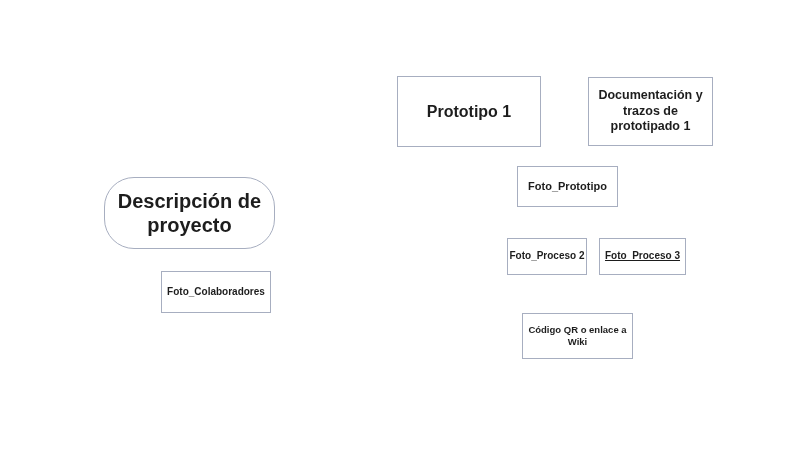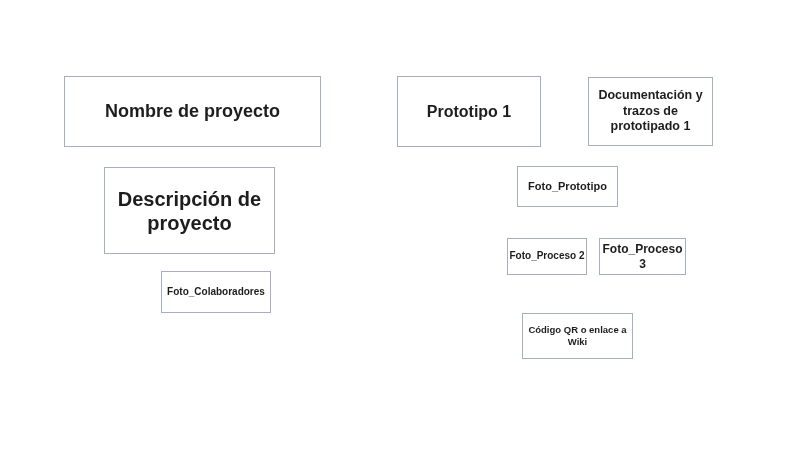--- a/index.html
+++ b/index.html
@@ -48,44 +48,41 @@
     line-height:1.25;
     padding:0 4px;
   }
   
   .box-nombre           {left:64px;  top:76px;  width:257px; height:71px;}
   .box-nombre .box-label{font-size:18px;}
   .box-prototipo           {left:397px; top:76px;  width:144px; height:71px;}
   .box-prototipo .box-label{font-size:16px;}
   .box-documentacion           {left:588px; top:77px;  width:125px; height:69px;}
   .box-documentacion .box-label{font-size:12.5px; padding:0 6px;}
-  .box-descripcion           {left:104px; top:167px; width:171px; height:87px;}
+  .box-descripcion           {left:104px; top:177px; width:171px; height:72px;border-radius:30px;}
   .box-descripcion .box-label{font-size:20px; line-height:1.2;}
   .box-foto-prototipo           {left:517px; top:166px; width:101px; height:41px;}
   .box-foto-prototipo .box-label{font-size:11px;}
   .box-foto-proceso-1           {left:420px; top:238px; width:75px;  height:37px;}
   .box-foto-proceso-1 .box-label{font-size:10px; padding:0;}
   .box-foto-proceso-2           {left:507px; top:238px; width:80px;  height:37px;}
   .box-foto-proceso-2 .box-label{font-size:10px; padding:0;}
   .box-foto-proceso-3           {left:599px; top:238px; width:87px;  height:37px;}
-  .box-foto-proceso-3 .box-label{font-size:12px; padding:0;}
+  .box-foto-proceso-3 .box-label{font-size:10px; padding:0;text-decoration:underline;}
   .box-foto-colaboradores           {left:117px; top:271px; width:110px; height:42px;margin-left:44px;}
   .box-foto-colaboradores .box-label{font-size:10px; padding:0 2px;}
   .box-codigo-qr           {left:522px; top:313px; width:111px; height:46px;}
   .box-codigo-qr .box-label{font-size:9.5px; padding:0 2px;}
 </style>
 </head>
 <body>
 
 <div class="slide">
 
 
-  <div class="box box-nombre">
-    <span class="box-label">Nombre de proyecto</span>
-  </div>
 
   <div class="box box-prototipo">
     <span class="box-label">Prototipo 1</span>
   </div>
 
   <div class="box box-documentacion">
     <span class="box-label">Documentación y trazos de prototipado 1</span>
   </div>
 
   <div class="box box-descripcion">

